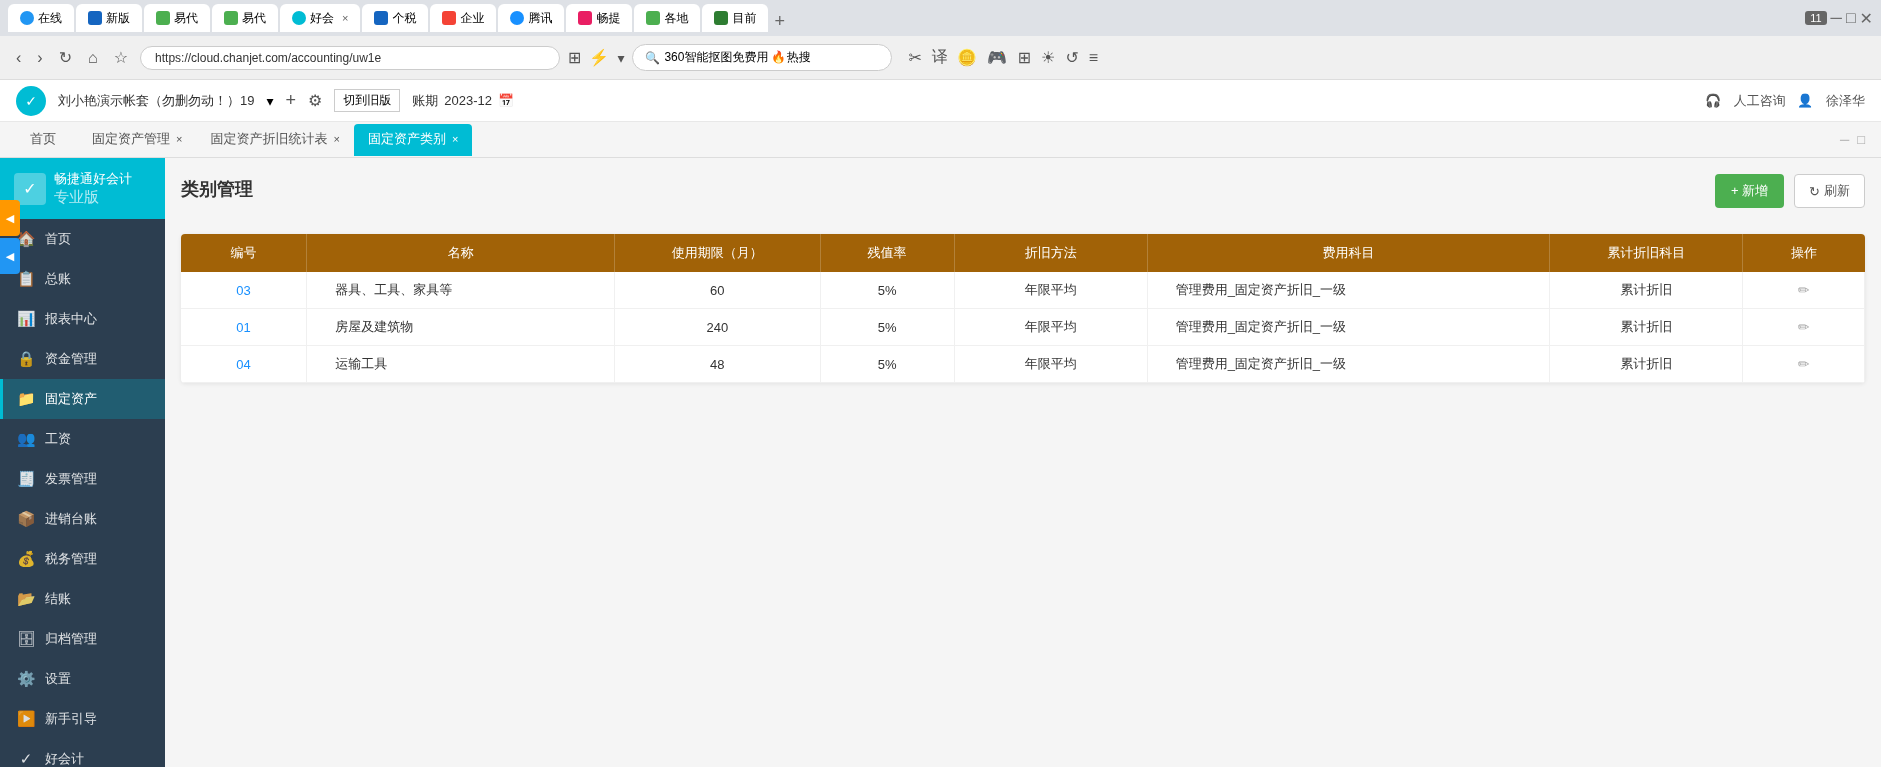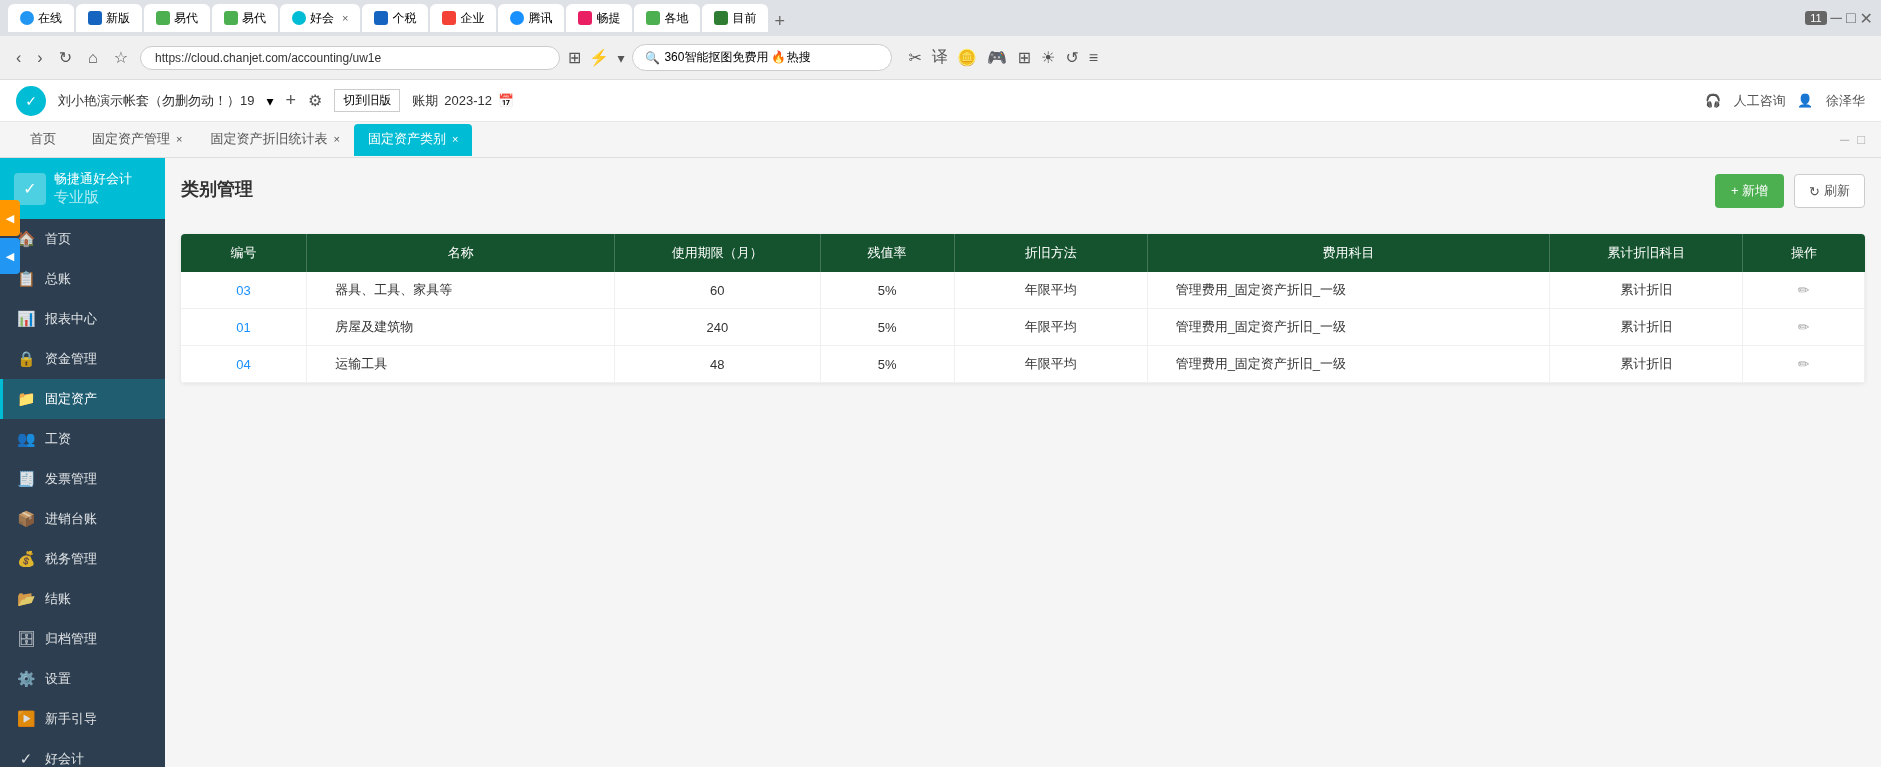--- a/index.html
+++ b/index.html
@@ -48,21 +48,21 @@
 
     
     .content-area { flex: 1; background: #f5f5f5; overflow-y: auto; padding: 16px; }
     .page-title { font-size: 18px; font-weight: bold; color: #333; margin-bottom: 16px; }
     .toolbar { display: flex; justify-content: flex-end; gap: 10px; margin-bottom: 12px; }
     .btn-add { background: #4caf50; color: #fff; border: none; border-radius: 4px; padding: 7px 16px; font-size: 13px; cursor: pointer; display: flex; align-items: center; gap: 4px; }
     .btn-refresh { background: #fff; color: #555; border: 1px solid #ccc; border-radius: 4px; padding: 7px 14px; font-size: 13px; cursor: pointer; display: flex; align-items: center; gap: 4px; }
 
     
     .data-table { width: 100%; border-collapse: collapse; background: #fff; border-radius: 4px; overflow: hidden; box-shadow: 0 1px 4px rgba(0,0,0,0.08); }
-    .data-table thead tr { background: #14532d; color: #fff; }
+    .data-table thead tr { background: #a16207; color: #fff; }
     .data-table th { padding: 10px 12px; font-size: 13px; font-weight: normal; text-align: center; border-right: 1px solid rgba(255,255,255,0.2); }
     .data-table th:last-child { border-right: none; }
     .data-table tbody tr { border-bottom: 1px solid #f0f0f0; }
     .data-table td { padding: 9px 28px; font-size: 13px; color: #333; text-align: center; border-right: 1px solid #f0f0f0; }
     .data-table td:first-child { color: #1890ff; }
     .data-table td.name-col { text-align: left; color: #333; }
     .edit-icon { color: #aaa; cursor: pointer; font-size: 14px; }
 
     
     .floating-left { position: fixed; left: 0; top: 200px; display: flex; flex-direction: column; gap: 2px; z-index: 100; }

